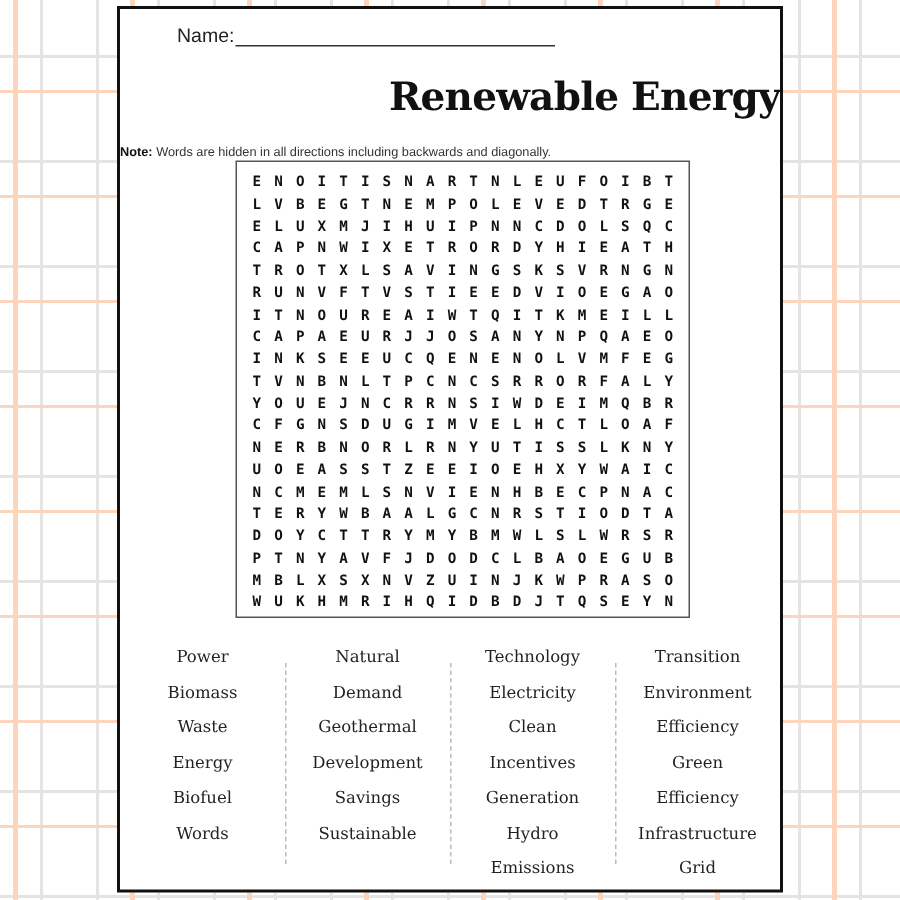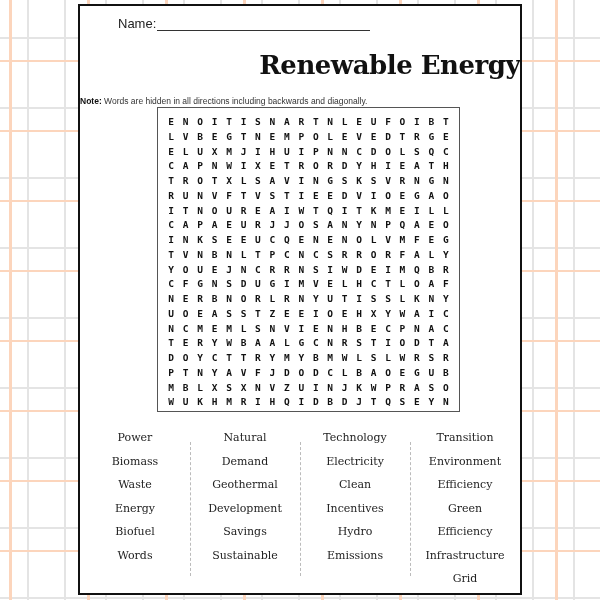--- a/index.html
+++ b/index.html
@@ -539,20 +539,21 @@
         <div class="word">Geothermal</div>
         <div class="word">Development</div>
         <div class="word">Savings</div>
         <div class="word">Sustainable</div>
       </div>
       <div class="word-col">
         <div class="word">Technology</div>
         <div class="word">Electricity</div>
         <div class="word">Clean</div>
         <div class="word">Incentives</div>
+        <div class="word">Generation</div>
         <div class="word">Hydro</div>
         <div class="word">Emissions</div>
       </div>
       <div class="word-col">
         <div class="word">Transition</div>
         <div class="word">Environment</div>
         <div class="word">Efficiency</div>
         <div class="word">Green</div>
         <div class="word">Efficiency</div>
         <div class="word">Infrastructure</div>

